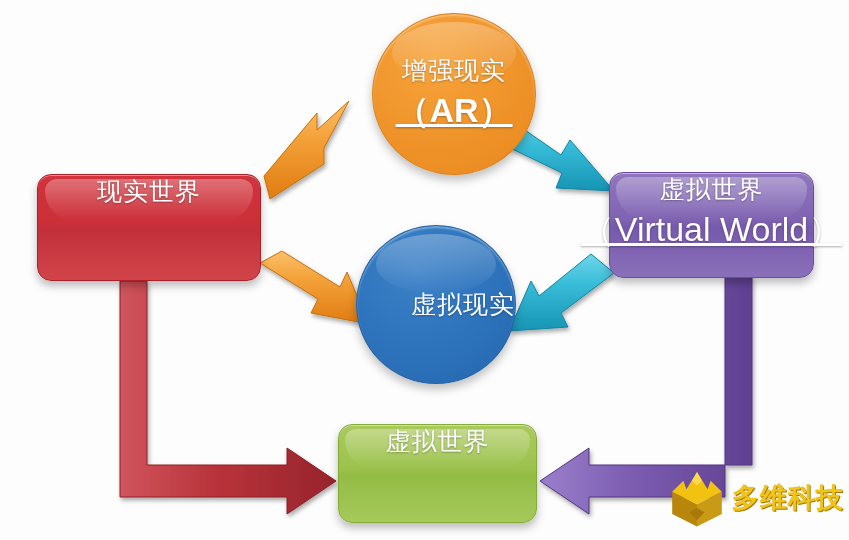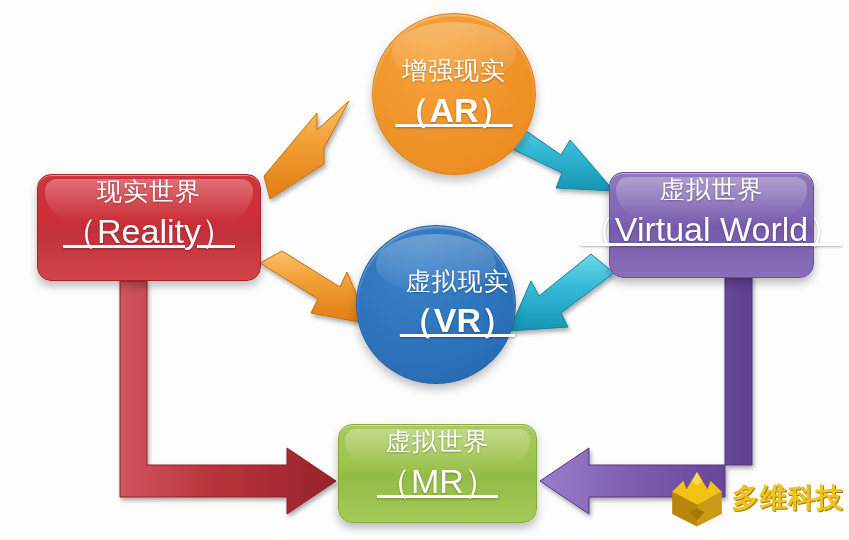--- a/index.html
+++ b/index.html
@@ -185,49 +185,46 @@
     </g>
 
     <g filter="url(#softshadow)">
       <polygon fill="url(#gradPurple)" stroke="#533581" stroke-width="1" points="725,276 752,276 752,465 589,465 589,448 540,481 589,514 589,497 725,497"></polygon>
     </g>
   </svg>
 
   <div class="box" id="box-reality">
     <div class="node-label">
       <span class="line-cn">现实世界</span>
-      <span class="line-en">（Reality）</span>
     </div>
   </div>
 
   <div class="circle" id="circle-ar">
     <div class="node-label">
       <span class="line-cn">增强现实</span>
       <span class="line-en" style="font-weight:bold">（AR）</span>
     </div>
   </div>
 
   <div class="circle" id="circle-vr">
     <div class="node-label">
       <span class="line-cn">虚拟现实</span>
-      <span class="line-en" style="font-weight:bold">（VR）</span>
     </div>
   </div>
 
   <div class="box" id="box-virtual">
     <div class="node-label">
       <span class="line-cn">虚拟世界</span>
       <span class="line-en">（Virtual World）</span>
     </div>
   </div>
 
   <div class="box" id="box-mr">
     <div class="node-label">
       <span class="line-cn">虚拟世界</span>
-      <span class="line-en">（MR）</span>
     </div>
   </div>
 
   <div id="logo">
     <svg id="logo-mark" viewBox="0 0 100 100" xmlns="http://www.w3.org/2000/svg">
 
       <polygon points="10,40 50,60 50,96 10,76" fill="#b8860b"></polygon>
 
       <polygon points="90,40 50,60 50,96 90,76" fill="#c99a16"></polygon>
 

